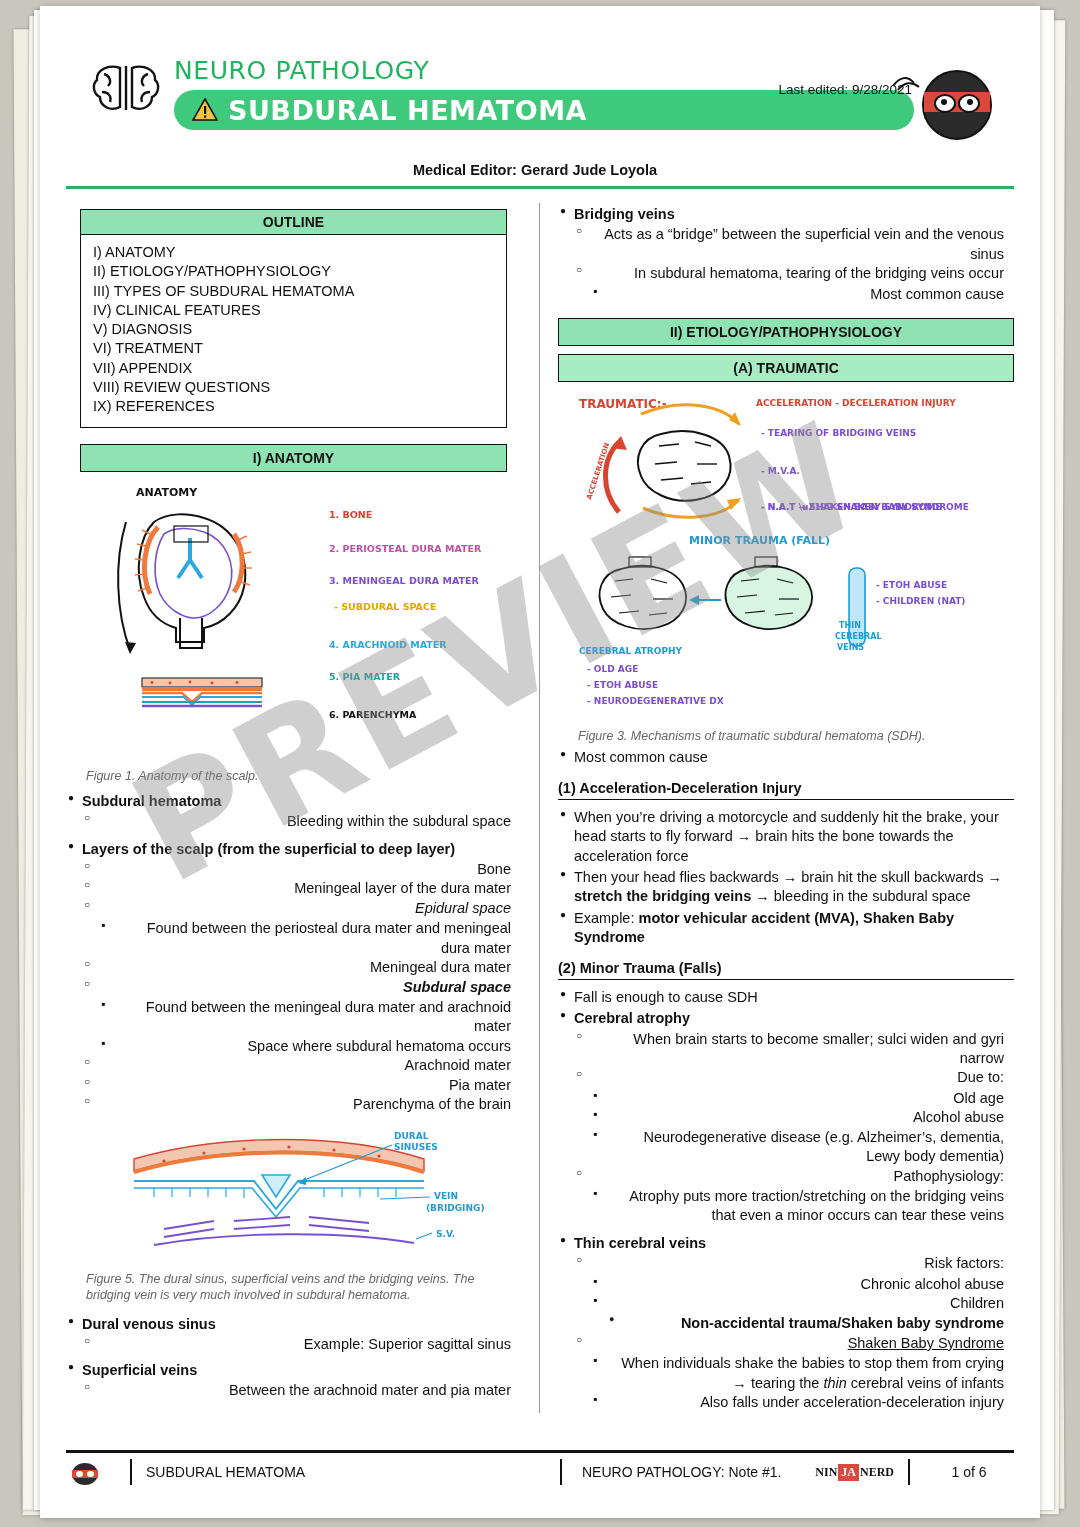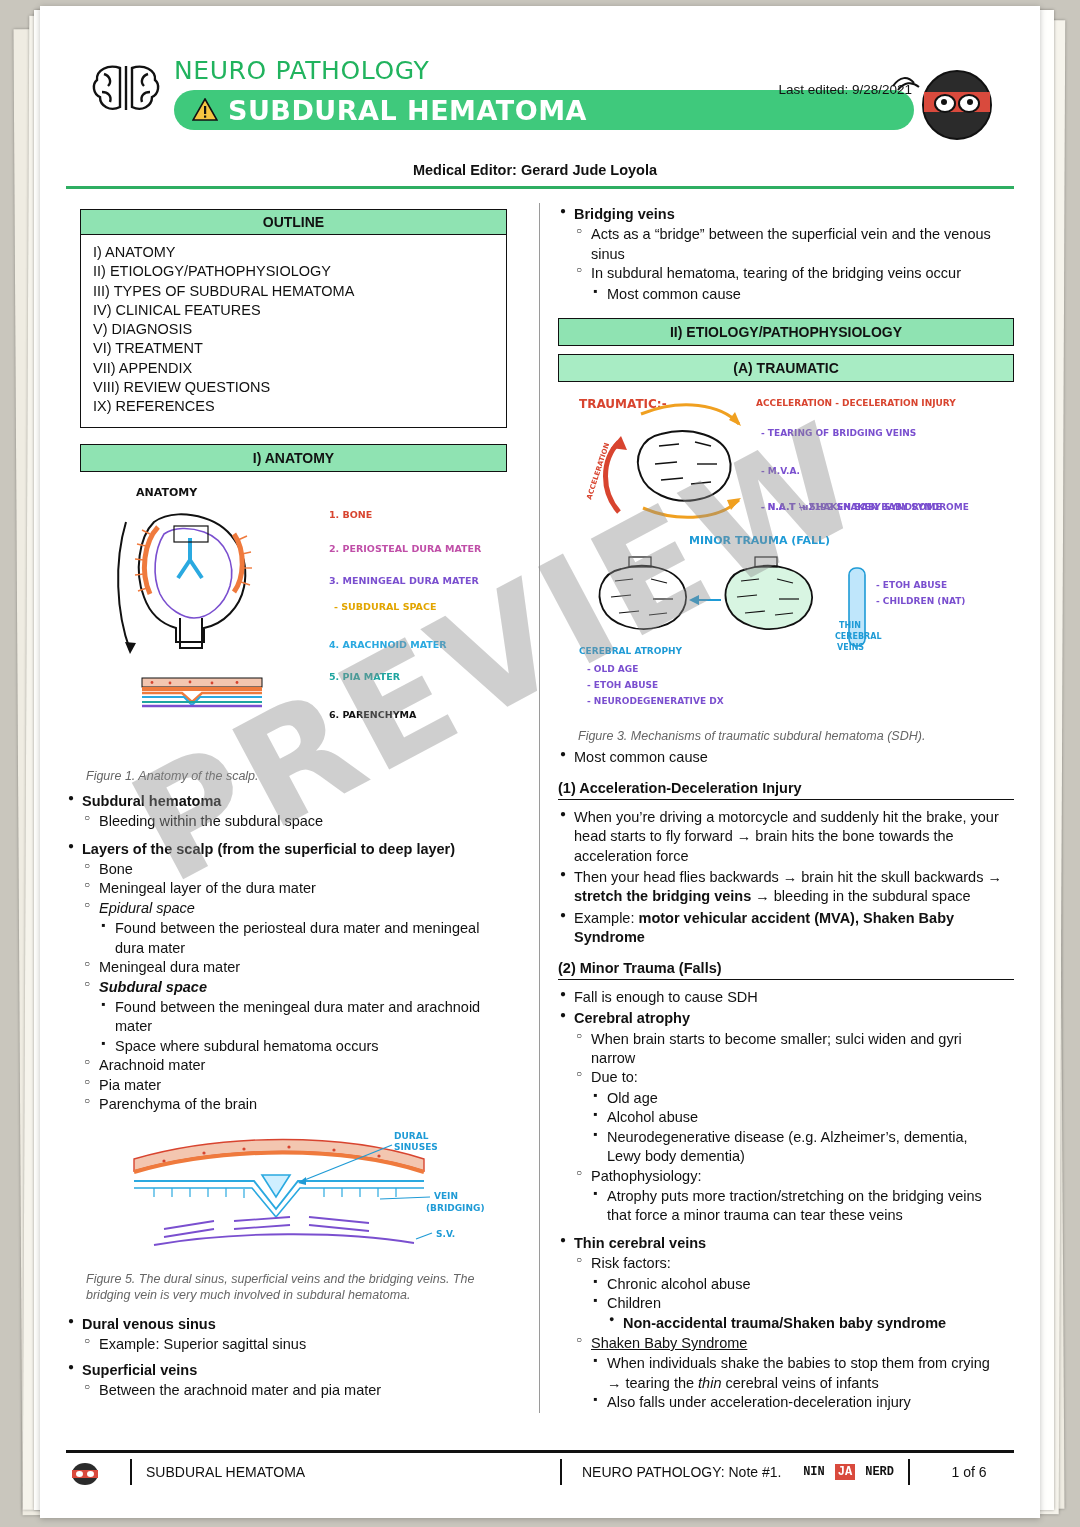--- a/index.html
+++ b/index.html
@@ -84,21 +84,21 @@
   .sec-banner.sub{background:#a8ecc4;margin-top:8px;}
   .sec-banner.wide{margin:14px 0 0 0;}
 
   .fig-cap{
     font-size:12.5px;font-style:italic;color:#666;text-align:left;margin:6px 20px 0 20px;line-height:1.3;
   }
 
   ul.l0{margin:8px 0 0 0;padding:0;list-style:none;}
   ul.l0>li{position:relative;padding-left:16px;margin-bottom:2px;font-size:14.5px;line-height:1.34;color:#111;}
   ul.l0>li:before{content:"\25CF";position:absolute;left:2px;top:-1px;font-size:10px;}
-  ul.l1{margin:1px 10px 0 0;padding:0;list-style:none;}
+  ul.l1{margin:1px 10px 0 0;padding:0;list-style:none;text-align:right;}
   ul.l1>li{position:relative;padding-left:17px;font-size:14.5px;line-height:1.34;}
   ul.l1>li:before{content:"\25CB";position:absolute;left:2px;top:-1px;font-size:10px;}
   ul.l2{margin:1px 0 0 0;padding:0;list-style:none;}
   ul.l2>li{position:relative;padding-left:16px;font-size:14.5px;line-height:1.34;}
   ul.l2>li:before{content:"\25AA";position:absolute;left:2px;top:-2px;font-size:12px;}
   ul.l3{margin:1px 0 0 0;padding:0;list-style:none;}
   ul.l3>li{position:relative;padding-left:16px;font-size:14.5px;line-height:1.34;}
   ul.l3>li:before{content:"\25CF";position:absolute;left:2px;top:-1px;font-size:9px;}
   b{font-weight:bold;}
   i{font-style:italic;}
@@ -128,23 +128,23 @@
   .footer .rule{height:3px;background:#111;}
   .footer .row{display:flex;align-items:center;height:38px;font-size:14px;color:#111;}
   .footer .fninja{width:42px;height:26px;position:relative;margin-right:8px;}
   .fninja .head{position:absolute;left:6px;top:4px;width:26px;height:22px;border-radius:50%;background:#2b2b2b;}
   .fninja .bd{position:absolute;left:6px;top:11px;width:26px;height:8px;background:#d94a3d;}
   .fninja .e1,.fninja .e2{position:absolute;top:12px;width:7px;height:6px;background:#fff;border-radius:50%;}
   .fninja .e1{left:10px}.fninja .e2{left:21px}
   .footer .vr{width:2px;height:26px;background:#111;margin:0 14px;}
   .footer .f1{width:400px;}
   .footer .f2{flex:1;text-align:left;padding-left:6px;}
-  .nn-logo{display:inline-flex;align-items:center;font-family:Liberation Mono, monospace;font-weight:bold;font-size:12px;}
+  .nn-logo{display:inline-flex;align-items:center;font-family:Liberation Serif, serif;font-weight:bold;font-size:12px;}
   .nn-logo .k1{color:#111;}
-  .nn-logo .k2{background:#d94a3d;color:#fff;padding:1px 3px;margin:0 10px;}
+  .nn-logo .k2{background:#d94a3d;color:#fff;padding:1px 3px;margin:0 1px;}
   .nn-logo .k3{color:#111;}
   .pageno{width:90px;text-align:center;}
 </style>
 </head>
 <body>
 
 <div class="paper-stack">
   <div class="sheet s1"></div>
   <div class="sheet s2"></div>
   <div class="sheet s3"></div>
@@ -509,21 +509,21 @@
               <span>Due to:</span>
               <ul class="l2">
                 <li>Old age</li>
                 <li>Alcohol abuse</li>
                 <li>Neurodegenerative disease (e.g. Alzheimer’s, dementia, Lewy body dementia)</li>
               </ul>
             </li>
             <li>
               <span>Pathophysiology:</span>
               <ul class="l2">
-                <li>Atrophy puts more traction/stretching on the bridging veins that force a minor trauma can tear these veins</li>
+                <li>Atrophy puts more traction/stretching on the bridging veins that even a minor occurs can tear these veins</li>
               </ul>
             </li>
           </ul>
         </li>
         <li style="margin-top:8px;">
           <b>Thin cerebral veins</b>
           <ul class="l1">
             <li>
               <span>Risk factors:</span>
               <ul class="l2">

